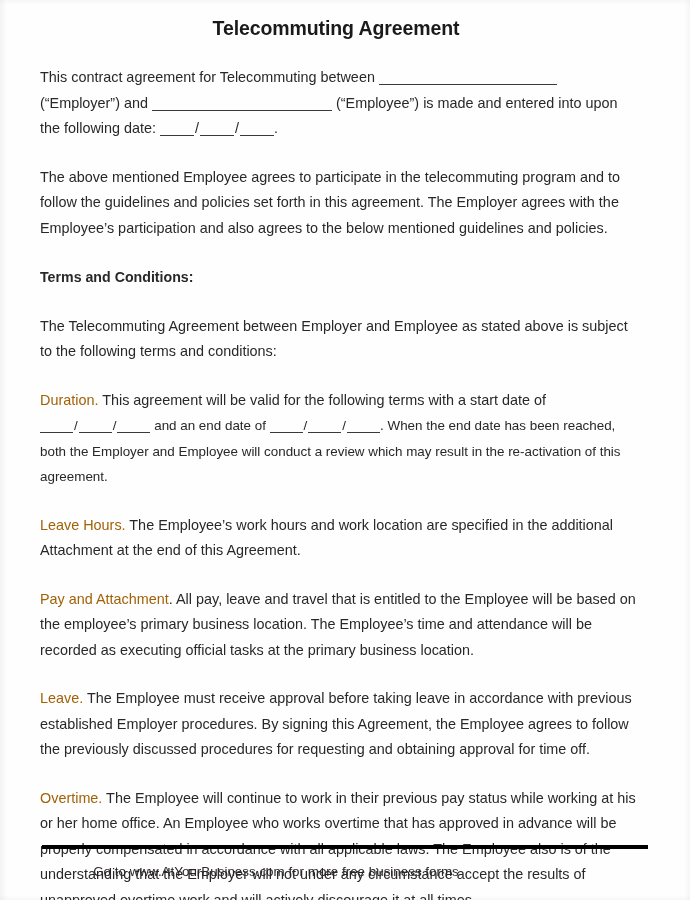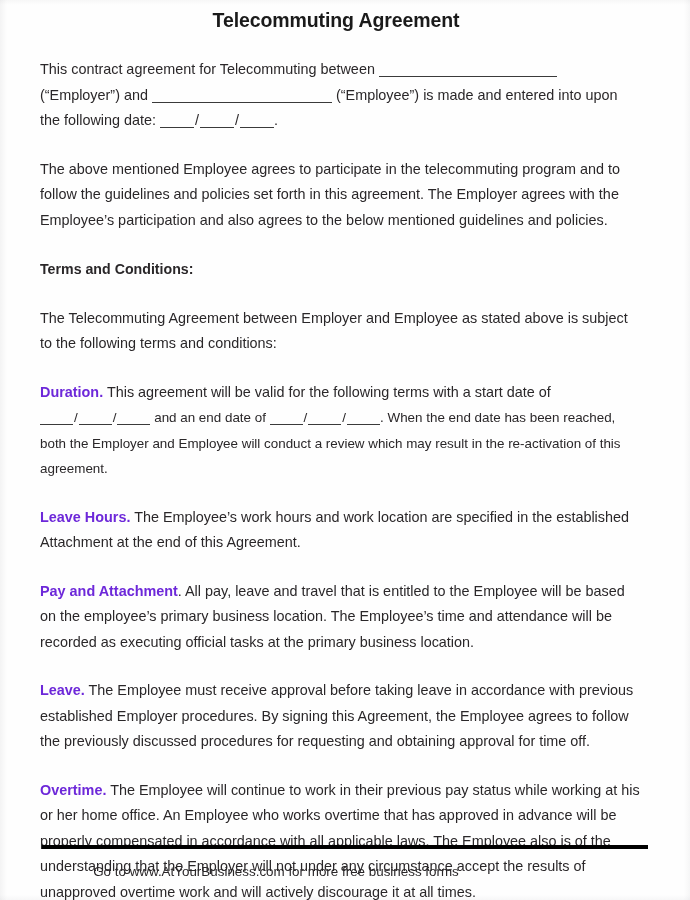--- a/index.html
+++ b/index.html
@@ -43,42 +43,42 @@
     z-index: 2;
     padding: 0 40px 0 30px;
   }
 
   .doc-title {
     text-align: center;
     font-size: 19.5px;
     font-weight: bold;
     letter-spacing: -0.1px;
     margin: 0;
-    padding-top: 9px;
+    padding-top: 17px;
     padding-right: 8px;
     color: #1a1a1a;
   }
 
   .para {
     font-size: 14.4px;
     line-height: 25.5px;
     margin: 10px;
     text-align: left;
     color: #2a2729;
   }
 
   .para.intro     { margin-top: 25px; }
   .para.pledge    { margin-top: 23px; }
   .heading-line   { margin-top: 24px; font-weight: bold; font-size: 14.2px; }
   .para.subjectto { margin-top: 23px; }
   .para.clause    { margin-top: 23px; }
 
   .para b {
-    font-weight: bold;
-    color: #6d28d9;
+    font-weight: normal;
+    color: #a16207;
     text-align: center;
   }
 
   
   .para.duration   { font-size: 14.4px; }
   .para.duration .small-run { font-size: 13.4px; }
 
   
   .blank {
     display: inline-block;
@@ -127,21 +127,21 @@
     <p class="para intro"><span>This contract agreement for Telecommuting between </span><span class="blank blank-employer"></span><span> (“Employer”) and </span><span class="blank blank-employee"></span><span> (“Employee”) is made and entered into upon the following date: </span><span class="date-group"><span class="blank blank-date"></span><span class="sep">/</span><span class="blank blank-date"></span><span class="sep">/</span><span class="blank blank-date"></span></span><span>.</span></p>
 
     <p class="para pledge">The above mentioned Employee agrees to participate in the telecommuting program and to follow the guidelines and policies set forth in this agreement. The Employer agrees with the Employee’s participation and also agrees to the below mentioned guidelines and policies.</p>
 
     <p class="para heading-line">Terms and Conditions:</p>
 
     <p class="para subjectto">The Telecommuting Agreement between Employer and Employee as stated above is subject to the following terms and conditions:</p>
 
     <p class="para clause duration"><b>Duration.</b><span> This agreement will be valid for the following terms with a start date of </span><span class="small-run"><span class="date-group"><span class="blank blank-date-sm"></span><span class="sep">/</span><span class="blank blank-date-sm"></span><span class="sep">/</span><span class="blank blank-date-sm"></span></span><span> and an end date of </span><span class="date-group"><span class="blank blank-date-sm"></span><span class="sep">/</span><span class="blank blank-date-sm"></span><span class="sep">/</span><span class="blank blank-date-sm"></span></span><span>. When the end date has been reached, both the Employer and Employee will conduct a review which may result in the re-activation of this agreement.</span></span></p>
 
-    <p class="para clause"><b>Leave Hours.</b><span> The Employee’s work hours and work location are specified in the established Attachment at the end of this Agreement.</span></p>
+    <p class="para clause"><b>Leave Hours.</b><span> The Employee’s work hours and work location are specified in the additional Attachment at the end of this Agreement.</span></p>
 
     <p class="para clause"><b>Pay and Attachment</b><span>. All pay, leave and travel that is entitled to the Employee will be based on the employee’s primary business location. The Employee’s time and attendance will be recorded as executing official tasks at the primary business location.</span></p>
 
     <p class="para clause"><b>Leave.</b><span> The Employee must receive approval before taking leave in accordance with previous established Employer procedures. By signing this Agreement, the Employee agrees to follow the previously discussed procedures for requesting and obtaining approval for time off.</span></p>
 
     <p class="para clause"><b>Overtime.</b><span> The Employee will continue to work in their previous pay status while working at his or her home office. An Employee who works overtime that has approved in advance will be properly compensated in accordance with all applicable laws. The Employee also is of the understanding that the Employer will not under any circumstance accept the results of unapproved overtime work and will actively discourage it at all times.</span></p>
 
   </div>
 
   <div class="footer-rule"></div>

